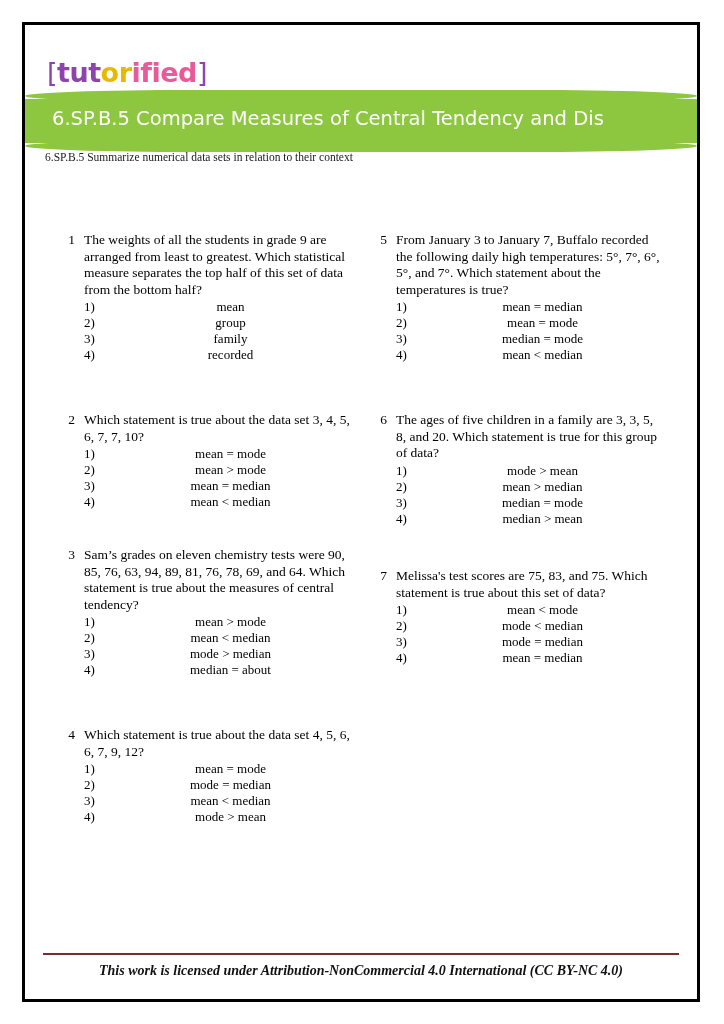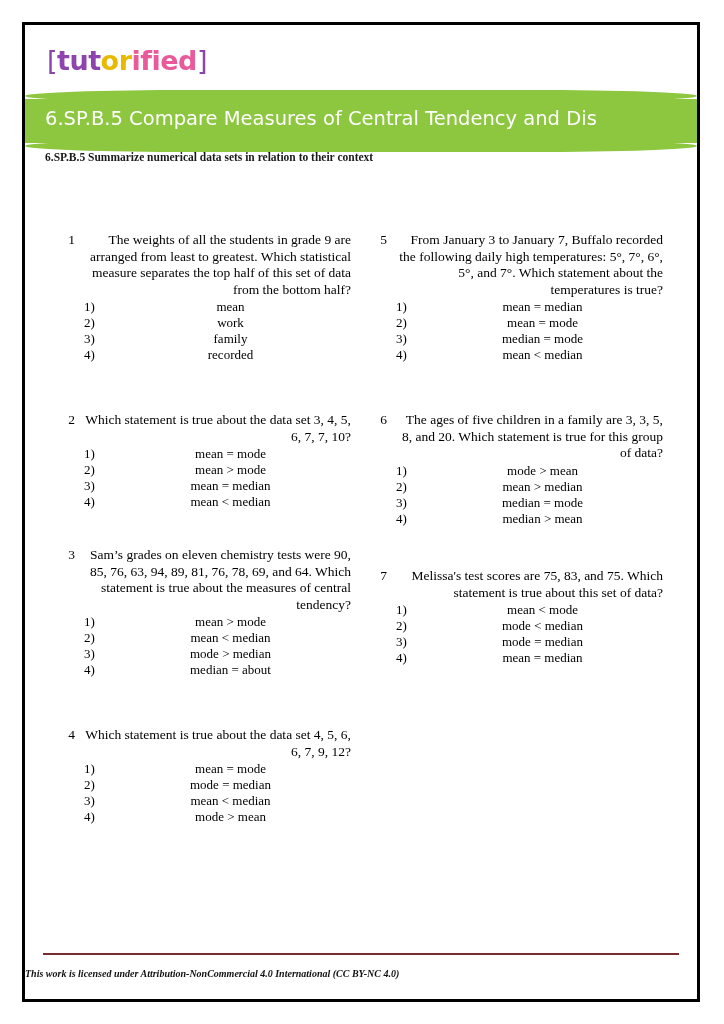--- a/index.html
+++ b/index.html
@@ -25,21 +25,21 @@
     background: #ffffff;
     border: 3px solid #000000;
     box-sizing: border-box;
     overflow: hidden;
   }
 
   
   .logo-area {
     position: absolute;
     left: 0;
-    top: 0;
+    top: 12px;
     width: 100%;
     height: 64px;
   }
   .logo {
     position: absolute;
     left: 22px;
     top: 20px;
     font-family: "DejaVu Sans", sans-serif;
     font-size: 27px;
     font-weight: bold;
@@ -70,38 +70,38 @@
   .banner::after {
     content: "";
     position: absolute;
     left: 0; bottom: -9px;
     width: 100%; height: 12px;
     background: #8dc63f;
     border-radius: 50% / 100%;
   }
   .banner-title {
     position: absolute;
-    left: 20px;
+    left: 27px;
     top: 8px;
     right: 0;
     font-family: "DejaVu Sans", sans-serif;
     font-size: 19.5px;
     color: #ffffff;
     white-space: nowrap;
     overflow: hidden;
   }
 
   
   .standard-desc {
     position: absolute;
     left: 20px;
     top: 126px;
     font-family: "Liberation Serif", serif;
     font-size: 11.5px;
-    font-weight: bold;
+    font-weight: normal;
     color: #1a1a1a;
   }
 
   
   .content {
     position: absolute;
     left: 0;
     top: 165px;
     width: 100%;
     height: 760px;
@@ -129,21 +129,20 @@
     font-size: 13.5px;
     color: #000;
     line-height: 16.5px;
   }
   .q-text {
     flex: 1;
     padding-left: 9px;
     font-size: 13.5px;
     line-height: 16.5px;
     color: #000;
-    text-align: right;
   }
   .choices {
     margin: 1px 0 0 31px;
     padding: 0;
     list-style: none;
   }
   .choice {
     display: flex;
     align-items: flex-start;
     font-size: 13px;
@@ -165,24 +164,25 @@
     left: 18px;
     right: 18px;
     bottom: 44px;
     border-top: 2px solid #7a2b2b;
   }
   .footer-text {
     position: absolute;
     left: 0;
     right: 0;
     bottom: 20px;
+    text-align: center;
     font-family: "Liberation Serif", serif;
     font-style: italic;
     font-weight: bold;
-    font-size: 10px;
+    font-size: 14px;
     color: #111;
   }
 </style>
 </head>
 <body>
 
 <div class="page">
 
   <div class="logo-area">
     <div class="logo"><span class="bracket">[</span><span class="c1">tut</span><span class="c2">or</span><span class="c3">ified</span><span class="bracket">]</span></div>
@@ -203,21 +203,21 @@
           <div class="q-num">1</div>
           <div class="q-text">The weights of all the students in grade 9 are arranged from least to greatest.  Which statistical measure separates the top half of this set of data from the bottom half?</div>
         </div>
         <ul class="choices">
           <li class="choice">
               <span class="choice-label">1)</span>
               <span class="choice-text">mean</span>
             </li>
           <li class="choice">
               <span class="choice-label">2)</span>
-              <span class="choice-text">work</span>
+              <span class="choice-text">group</span>
             </li>
           <li class="choice">
               <span class="choice-label">3)</span>
               <span class="choice-text">family</span>
             </li>
           <li class="choice">
               <span class="choice-label">4)</span>
               <span class="choice-text">recorded</span>
             </li>
         </ul>

